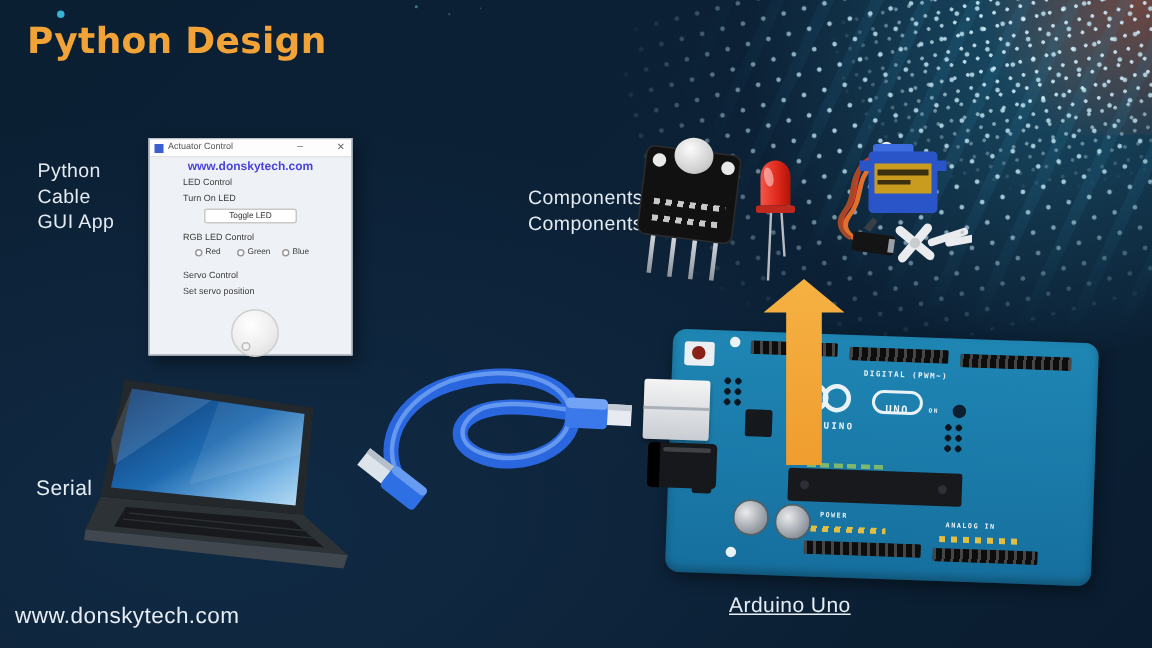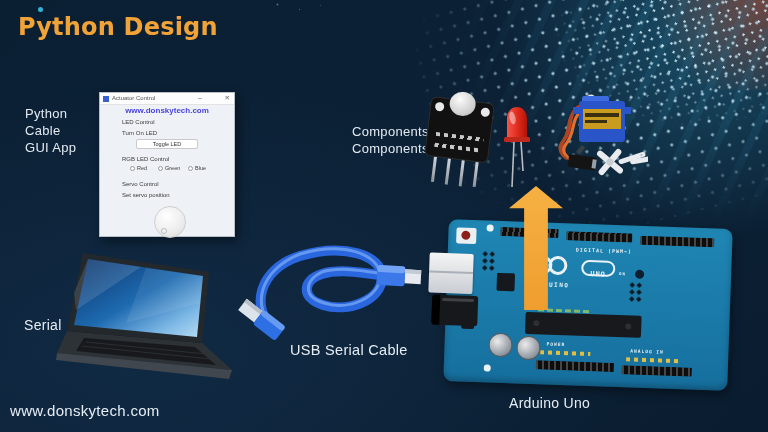--- a/index.html
+++ b/index.html
@@ -101,22 +101,21 @@
   <div class="abs lbl" style="left:25px;top:105px;">
     <div>Python</div>
     <div>Cable</div>
     <div>GUI App</div>
   </div>
   <div class="abs lbl" style="left:352px;top:123px;">
     <div>Components</div>
     <div>Components</div>
   </div>
   <div class="abs cap-lbl" style="left:24px;top:317px;">Serial</div>
-  <div class="abs cap-lbl" style="left:290px;top:342px;font-size:14.5px;">USB Serial Cable</div>
-  <div class="abs cap-lbl" style="left:509px;top:395px;">Arduino Uno</div>
+  <div class="abs cap-lbl" style="left:486px;top:395px;text-decoration:underline;">Arduino Uno</div>
   <div class="abs cap-lbl" style="left:10px;top:402px;font-size:15px;">www.donskytech.com</div>
 
   <div class="abs win">
     <div class="win-bar">
       <span class="win-ico"></span>
       <span class="win-title">Actuator Control</span>
       <span class="win-min">–</span>
       <span class="win-close">✕</span>
     </div>
     <div class="win-link">www.donskytech.com</div>

